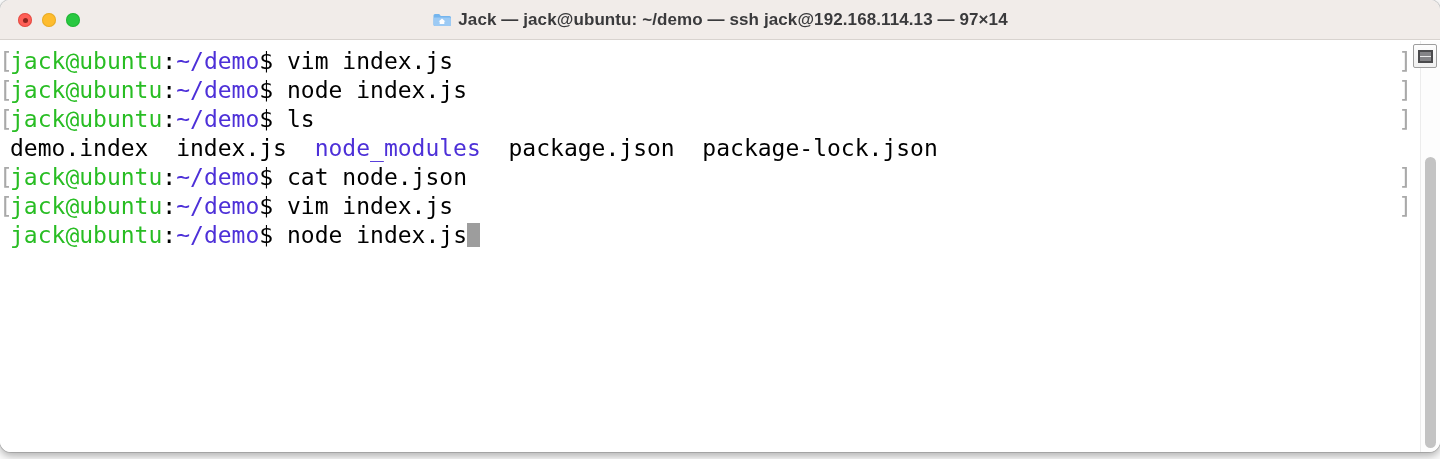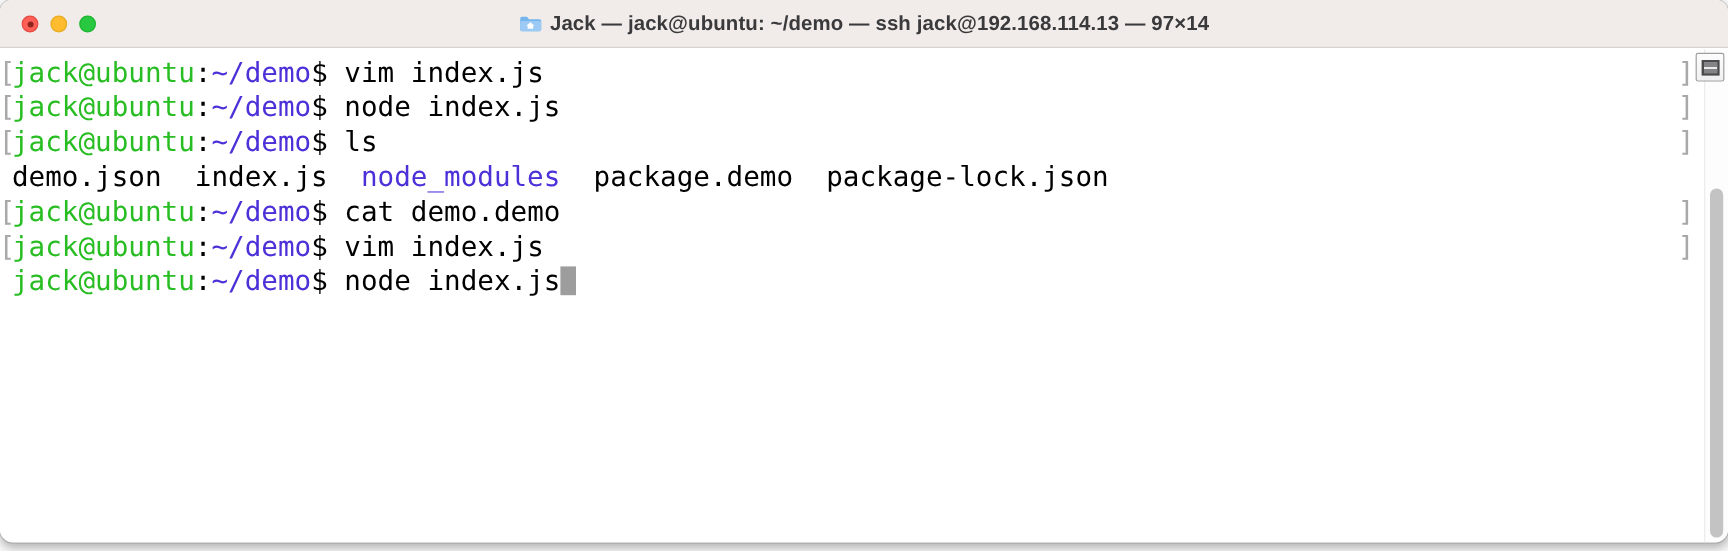--- a/index.html
+++ b/index.html
@@ -102,22 +102,22 @@
       </span>
       <span class="title-text">Jack — jack@ubuntu: ~/demo — ssh jack@192.168.114.13 — 97×14</span>
     </div>
   </div>
 
   <div class="terminal">
     <div id="lines">
         <div class="line"><span class="mark-l">[</span><span class="seg-user">jack@ubuntu</span><span class="seg-plain">:</span><span class="seg-path">~/demo</span><span class="seg-plain">$ vim index.js</span><span class="mark-r">]</span></div>
         <div class="line"><span class="mark-l">[</span><span class="seg-user">jack@ubuntu</span><span class="seg-plain">:</span><span class="seg-path">~/demo</span><span class="seg-plain">$ node index.js</span><span class="mark-r">]</span></div>
         <div class="line"><span class="mark-l">[</span><span class="seg-user">jack@ubuntu</span><span class="seg-plain">:</span><span class="seg-path">~/demo</span><span class="seg-plain">$ ls</span><span class="mark-r">]</span></div>
-        <div class="line"><span class="seg-plain">demo.json  index.js  </span><span class="seg-dir">node_modules</span><span class="seg-plain">  package.demo  package-lock.json</span></div>
-        <div class="line"><span class="mark-l">[</span><span class="seg-user">jack@ubuntu</span><span class="seg-plain">:</span><span class="seg-path">~/demo</span><span class="seg-plain">$ cat demo.demo</span><span class="mark-r">]</span></div>
+        <div class="line"><span class="seg-plain">demo.index  index.js  </span><span class="seg-dir">node_modules</span><span class="seg-plain">  package.json  package-lock.json</span></div>
+        <div class="line"><span class="mark-l">[</span><span class="seg-user">jack@ubuntu</span><span class="seg-plain">:</span><span class="seg-path">~/demo</span><span class="seg-plain">$ cat node.json</span><span class="mark-r">]</span></div>
         <div class="line"><span class="mark-l">[</span><span class="seg-user">jack@ubuntu</span><span class="seg-plain">:</span><span class="seg-path">~/demo</span><span class="seg-plain">$ vim index.js</span><span class="mark-r">]</span></div>
         <div class="line"><span class="seg-user">jack@ubuntu</span><span class="seg-plain">:</span><span class="seg-path">~/demo</span><span class="seg-plain">$ node index.js</span><span class="cursor"></span></div>
       </div>
   </div>
 
   <div class="scrollbar">
     <div class="scroll-thumb"></div>
   </div>
 
   <button class="split-btn">

